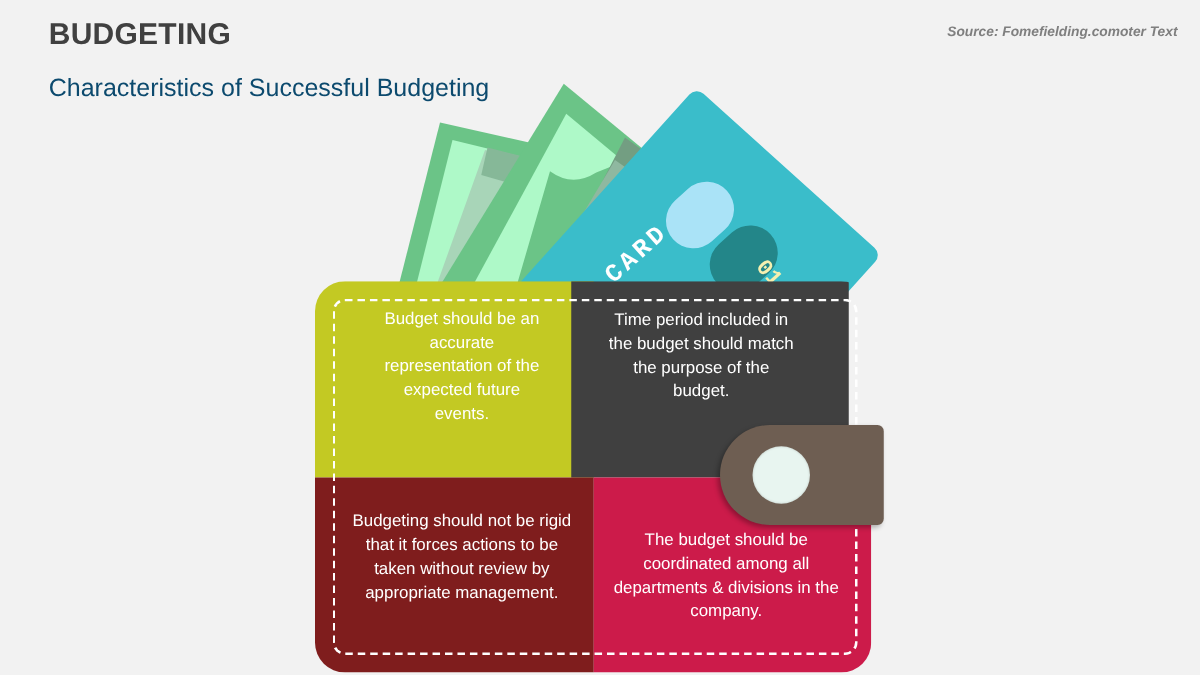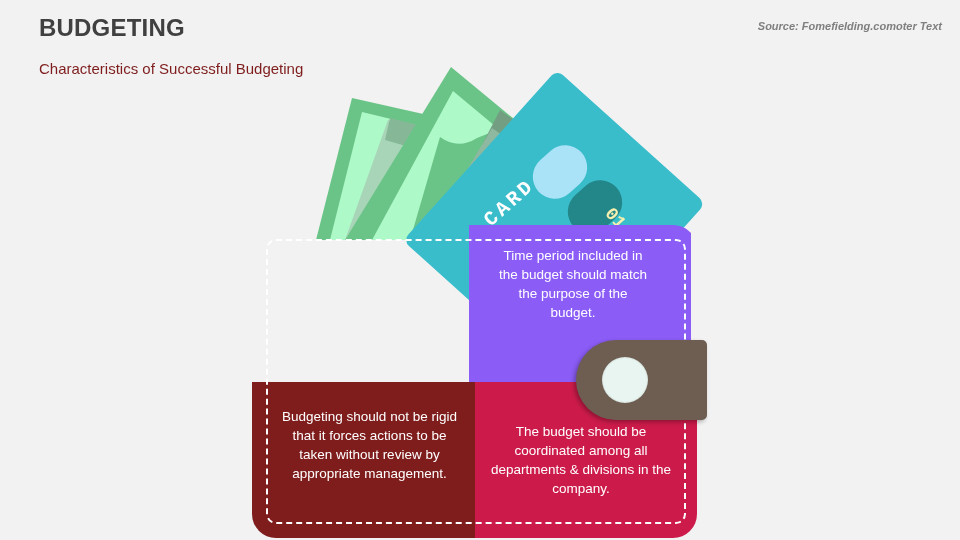--- a/index.html
+++ b/index.html
@@ -9,40 +9,40 @@
     position: relative;
     font-family: "Liberation Sans", "DejaVu Sans", sans-serif;
   }
   .title {
     position: absolute; left: 39px; top: 14px;
     font-size: 24px; font-weight: bold; color: #404040;
     letter-spacing: 0.2px;
   }
   .subtitle {
     position: absolute; left: 39px; top: 60px;
-    font-size: 15px; color: #7f1d1d;
+    font-size: 20px; color: #0c4a6e;
   }
   .source {
     position: absolute; right: 18px; top: 20px;
     font-size: 11px; font-style: italic; font-weight: bold; color: #7f7f7f; margin-left: 36px;
   }
   .art {
     position: absolute; left: 0; top: 0; width: 960px; height: 540px;
   }
   .wallet {
     position: absolute; left: 252px; top: 225px; width: 445px; height: 313px;
     border-radius: 24px; overflow: hidden;
   }
   .quad {
     position: absolute; display: flex; align-items: center; justify-content: center;
     text-align: center; color: #ffffff; font-size: 13.5px; line-height: 19px;
     box-sizing: border-box;
   }
   .q1 { left: 0; top: 0; width: 223px; height: 157px; background: #c3c923; padding: 0 40px 22px 52px; }
-  .q2 { left: 217px; top: 0; width: 222px; height: 157px; background: #8b5cf6; padding: 0 40px 40px 26px; }
+  .q2 { left: 205px; top: 0; width: 222px; height: 157px; background: #404040; padding: 0 40px 40px 26px; }
   .q3 { left: 0; top: 157px; width: 223px; height: 156px; background: #7f1d1d; padding: 0 12px 30px 24px; }
   .q4 { left: 223px; top: 157px; width: 222px; height: 156px; background: #cc1b4a; padding: 0 24px 0 14px; }
   .q3 span, .q4 span { display: block; }
   .dash {
     position: absolute; left: 266px; top: 239px; width: 420px; height: 285px;
     border: 2px dashed #ffffff; border-radius: 10px; box-sizing: border-box;
     pointer-events: none;
   }
   .clasp {
     position: absolute; left: 576px; top: 340px; width: 131px; height: 80px;
@@ -83,20 +83,23 @@
     <g>
       <rect x="455" y="105" width="200" height="230" rx="8" fill="#3abdca" transform="rotate(42 552 220)"></rect>
       <rect x="531" y="150" width="58" height="44" rx="22" fill="#aae3f7" transform="rotate(-42 560 172)"></rect>
       <rect x="566" y="185" width="58" height="44" rx="22" fill="#238689" transform="rotate(-42 595 207)"></rect>
       <text x="472" y="222" font-family="Liberation Mono, DejaVu Sans Mono, monospace" font-weight="bold" font-size="20" fill="#ffffff" transform="rotate(-42 488 200)" letter-spacing="3">CARD</text>
       <text x="605" y="224" font-family="Liberation Mono, DejaVu Sans Mono, monospace" font-weight="bold" font-size="18" fill="#f5f0b0" transform="rotate(48 616 218)">01</text>
     </g>
   </svg>
 
   <div class="wallet">
+    <div class="quad q1">
+      <span>Budget should be an accurate representation of the expected future events.</span>
+    </div>
     <div class="quad q2">
       <span>Time period included in the budget should match the purpose of the budget.</span>
     </div>
     <div class="quad q3">
       <span>Budgeting should not be rigid that it forces actions to be taken without review by appropriate management.</span>
     </div>
     <div class="quad q4">
       <span>The budget should be coordinated among all departments &amp; divisions in the company.</span>
     </div>
   </div>

